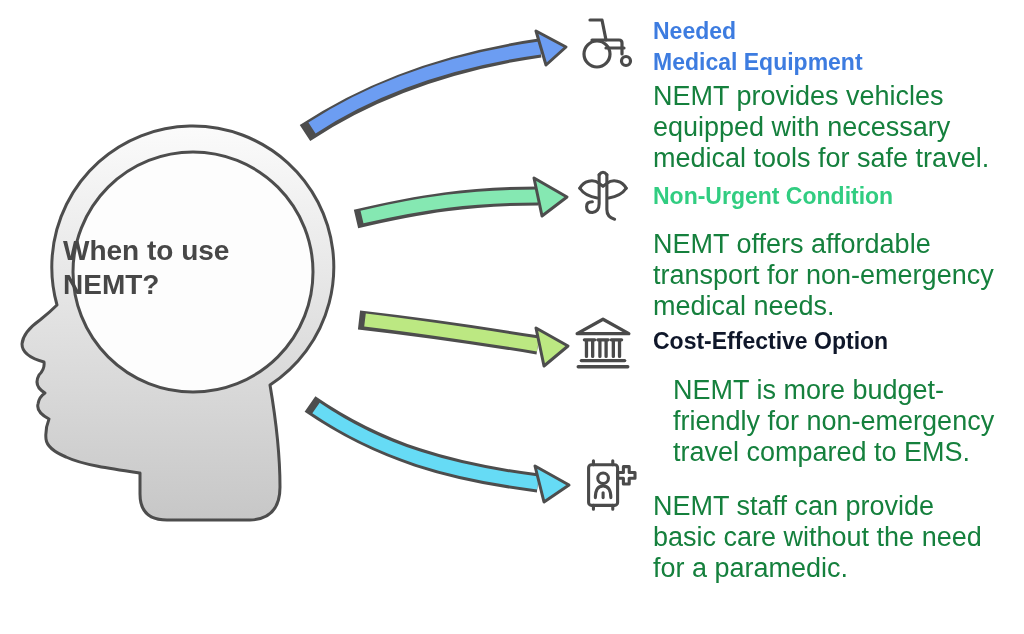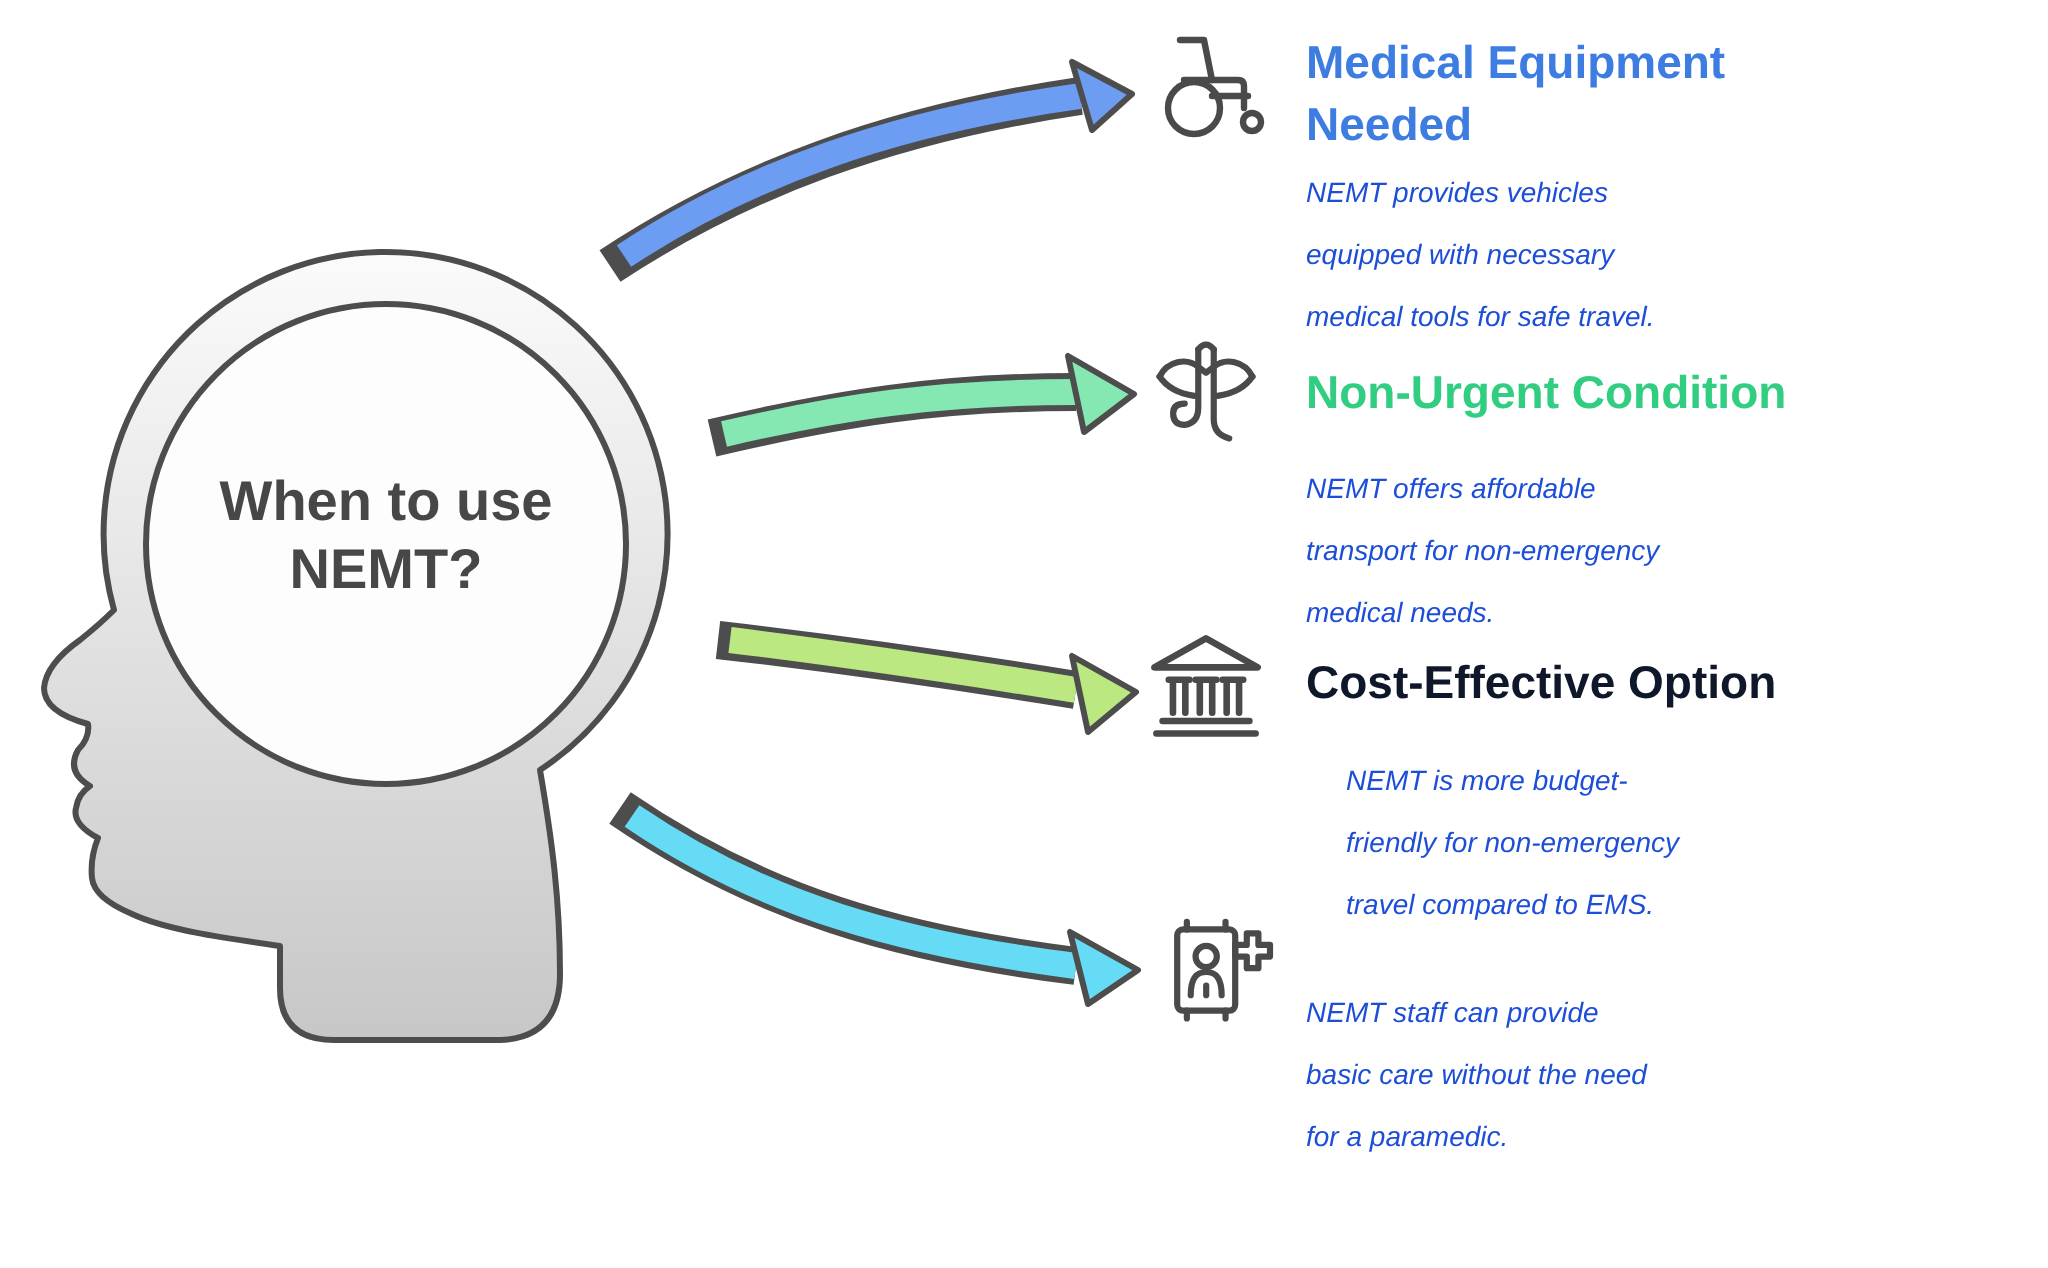--- a/index.html
+++ b/index.html
@@ -2,36 +2,36 @@
 <html><head>
 <meta charset="utf-8">
 <style>
   html,body{margin:0;padding:0;background:#ffffff;}
   .canvas{
     position:relative;width:1024px;height:634px;background:#ffffff;overflow:hidden;
     font-family:"Liberation Sans", sans-serif;
   }
   .scene{position:absolute;left:0;top:0;width:1024px;height:634px;}
   .head-label{
-    position:absolute;left:63px;top:234px;width:260px;text-align:center;
+    position:absolute;left:63px;top:234px;width:260px;text-align:left;
     font-size:28px;line-height:34px;font-weight:bold;color:#474747;
   }
   .icon{position:absolute;}
   .icon svg{display:block;}
   .icon-1{left:576px;top:13px;width:60px;height:60px;}
   .icon-2{left:574px;top:167px;width:58px;height:58px;}
   .icon-3{left:572px;top:313px;width:62px;height:62px;}
   .icon-4{left:568px;top:457px;width:76px;height:58px;}
   .textcol{position:absolute;left:653px;width:352px;}
   .col-1{top:16px;}
   .col-2{top:181px;}
   .col-3{top:326px;}
   .col-4{top:471px;}
   .item-title{margin:0;font-size:23px;line-height:31px;font-weight:bold;}
-  .item-body{font-size:14px;line-height:31px;color:#1d4ed8;font-style:italic;}
+  .item-body{font-size:27px;line-height:31px;color:#15803d;}
   .col-1 .item-body{margin-top:3px;}
   .col-2 .item-body{margin-top:17px;}
   .col-3 .item-body{margin-top:18px;margin-left:20px;}
   .col-4 .item-body{margin-top:20px;}
 </style>
 </head>
 <body>
 
 <div class="canvas">
 
@@ -131,22 +131,22 @@
       <path d="M21,8 V4 M41,8 V4 M21,50 V54 M41,50 V54"></path>
       <circle cx="31" cy="22" r="5.5"></circle>
       <path d="M23,42 C23,32 27,30 31,30 C35,30 39,32 39,42"></path>
       <path d="M31,37 V42"></path>
       <path d="M52,10 h6 v6 h6 v6 h-6 v6 h-6 v-6 h-6 v-6 h6 Z"></path>
     </svg>
   </div>
 
   <div class="textcol col-1">
     <h3 class="item-title" style="color: rgb(61, 124, 224);">
+      <div>Needed</div>
       <div>Medical Equipment</div>
-      <div>Needed</div>
     </h3>
     <div class="item-body">
       <div>NEMT provides vehicles</div>
       <div>equipped with necessary</div>
       <div>medical tools for safe travel.</div>
     </div>
   </div>
 
   <div class="textcol col-2">
     <h3 class="item-title" style="color: rgb(49, 205, 129);">

